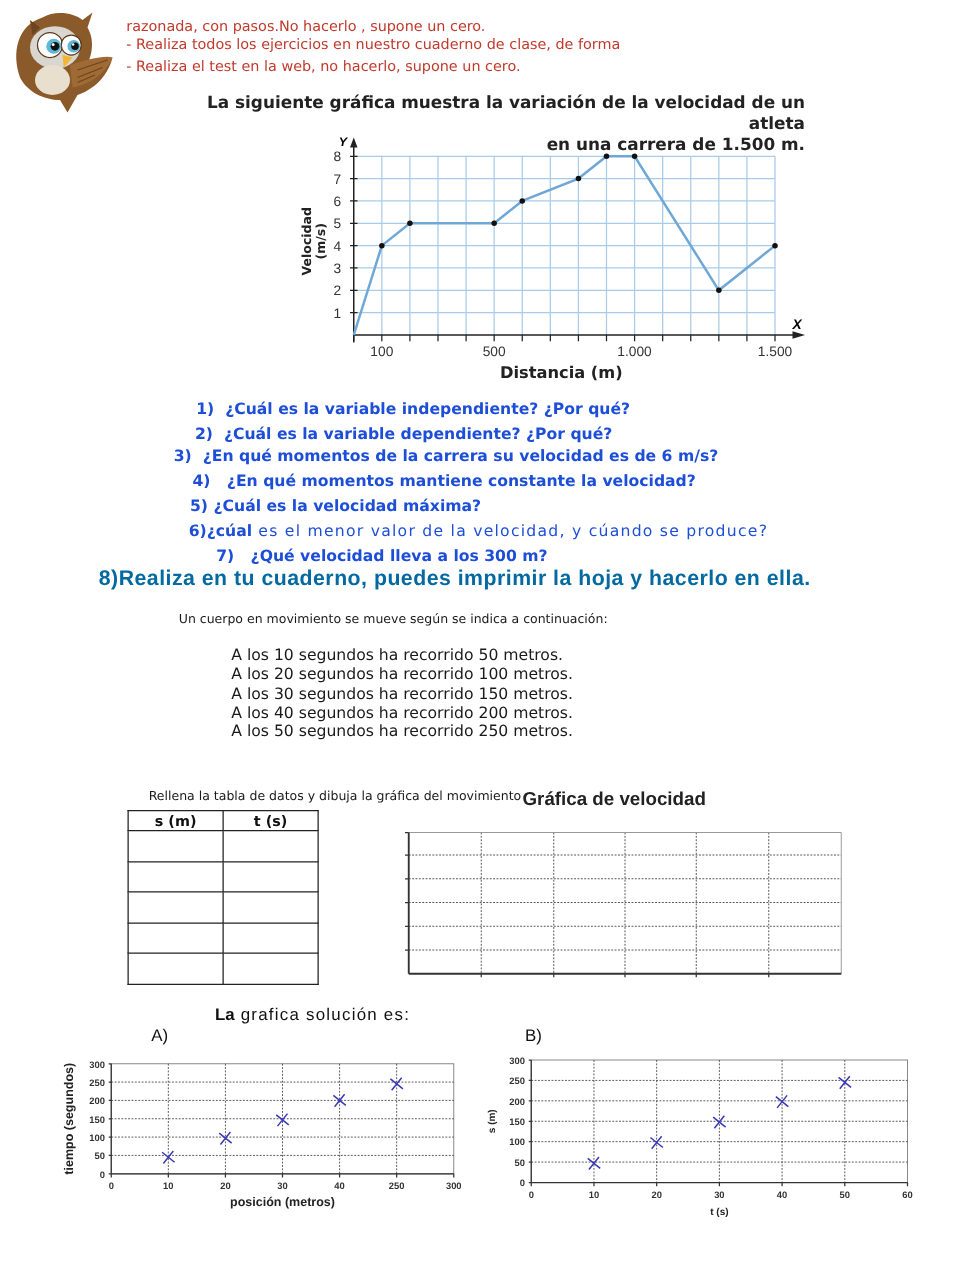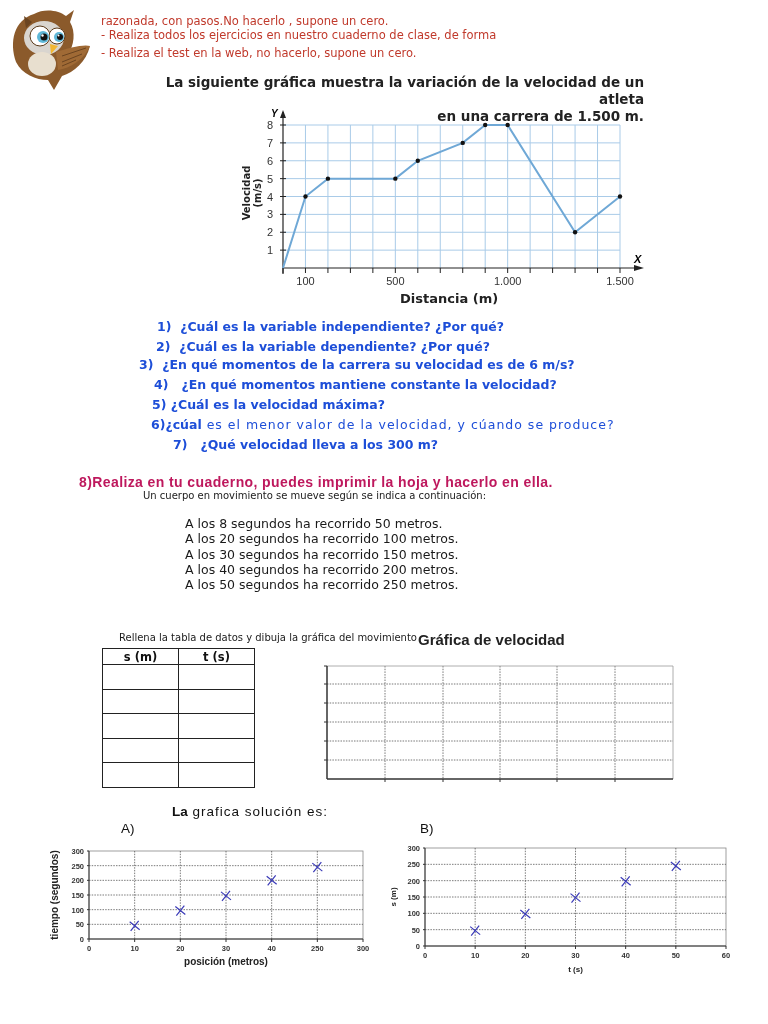--- a/index.html
+++ b/index.html
@@ -17,21 +17,21 @@
 
   
   .vel-chart { left: 230px; top: 104px; width: 420px; height: 200px; }
   .vel-ylabel { left: 222px; top: 182px; font-family: "DejaVu Sans", sans-serif; font-weight: bold; font-size: 10px; transform: rotate(-90deg); transform-origin: center; width: 60px; text-align: center; color: #222; }
   .vel-xlabel { left: 400px; top: 291px; font-family: "DejaVu Sans", sans-serif; font-weight: bold; font-size: 13px; color: #222; }
 
   
   .q { font-family: "DejaVu Sans", sans-serif; font-weight: bold; font-size: 12.5px; color: #1d4ed8; white-space: nowrap; }
   .q6 .light { font-weight: normal; letter-spacing: 1px; }
 
-  .q8 { left: 79px; top: 474px; font-family: "Liberation Sans", sans-serif; font-weight: bold; font-size: 14px; letter-spacing: 0.4px; color: #be185d; white-space: nowrap; }
+  .q8 { left: 79px; top: 453px; font-family: "Liberation Sans", sans-serif; font-weight: bold; font-size: 17px; letter-spacing: 0.4px; color: #0369a1; white-space: nowrap; }
   .body-txt { font-family: "DejaVu Sans", sans-serif; font-size: 10px; color: #1a1a1a; white-space: nowrap; }
   .lines { left: 185px; top: 516px; line-height: 15.3px; font-size: 12.5px; }
 
   
   .data-table { left: 102px; top: 648px; width: 153px; border-collapse: collapse; border: 1.5px solid #111; }
   .data-table th, .data-table td { border: 1px solid #222; width: 50%; }
   .data-table th { height: 16px; font-family: "DejaVu Sans", sans-serif; font-size: 11.5px; font-weight: bold; }
   .data-table td { height: 24.5px; }
 
   .graph-title { left: 418px; top: 631px; font-family: "Liberation Sans", sans-serif; font-weight: bold; font-size: 15px; color: #222; }
@@ -165,21 +165,21 @@
 <div class="abs q" style="left:156px;top:339px;"><span>2)</span>&nbsp; <span>¿Cuál es la variable dependiente? ¿Por qué?</span></div>
 <div class="abs q" style="left:139px;top:357px;"><span>3)</span>&nbsp; <span>¿En qué momentos de la carrera su velocidad es de 6 m/s?</span></div>
 <div class="abs q" style="left:154px;top:377px;"><span>4)</span>&nbsp;&nbsp; <span>¿En qué momentos mantiene constante la velocidad?</span></div>
 <div class="abs q" style="left:152px;top:397px;"><span>5)</span> <span>¿Cuál es la velocidad máxima?</span></div>
 <div class="abs q q6" style="left:151px;top:417px;"><span>6)</span><span>¿cúal</span><span class="light"> es el menor valor de la velocidad, y cúando se produce?</span></div>
 <div class="abs q" style="left:153px;top:437px;margin-left:20px;"><span>7)</span>&nbsp;&nbsp; <span>¿Qué velocidad lleva a los 300 m?</span></div>
 
 <div class="abs q8">8)Realiza en tu cuaderno, puedes imprimir la hoja y hacerlo en ella.</div>
 <div class="abs body-txt" style="left:143px;top:490px;">Un cuerpo en movimiento se mueve según se indica a continuación:</div>
 <div class="abs body-txt lines">
-  <div>A los 8 segundos ha recorrido 50 metros.</div>
+  <div>A los 10 segundos ha recorrido 50 metros.</div>
   <div>A los 20 segundos ha recorrido 100 metros.</div>
   <div>A los 30 segundos ha recorrido 150 metros.</div>
   <div>A los 40 segundos ha recorrido 200 metros.</div>
   <div>A los 50 segundos ha recorrido 250 metros.</div>
 </div>
 <div class="abs body-txt" style="left:119px;top:632px;text-align:center;">Rellena la tabla de datos y dibuja la gráfica del movimiento</div>
 
 <table class="abs data-table">
   <thead>
     <tr>

